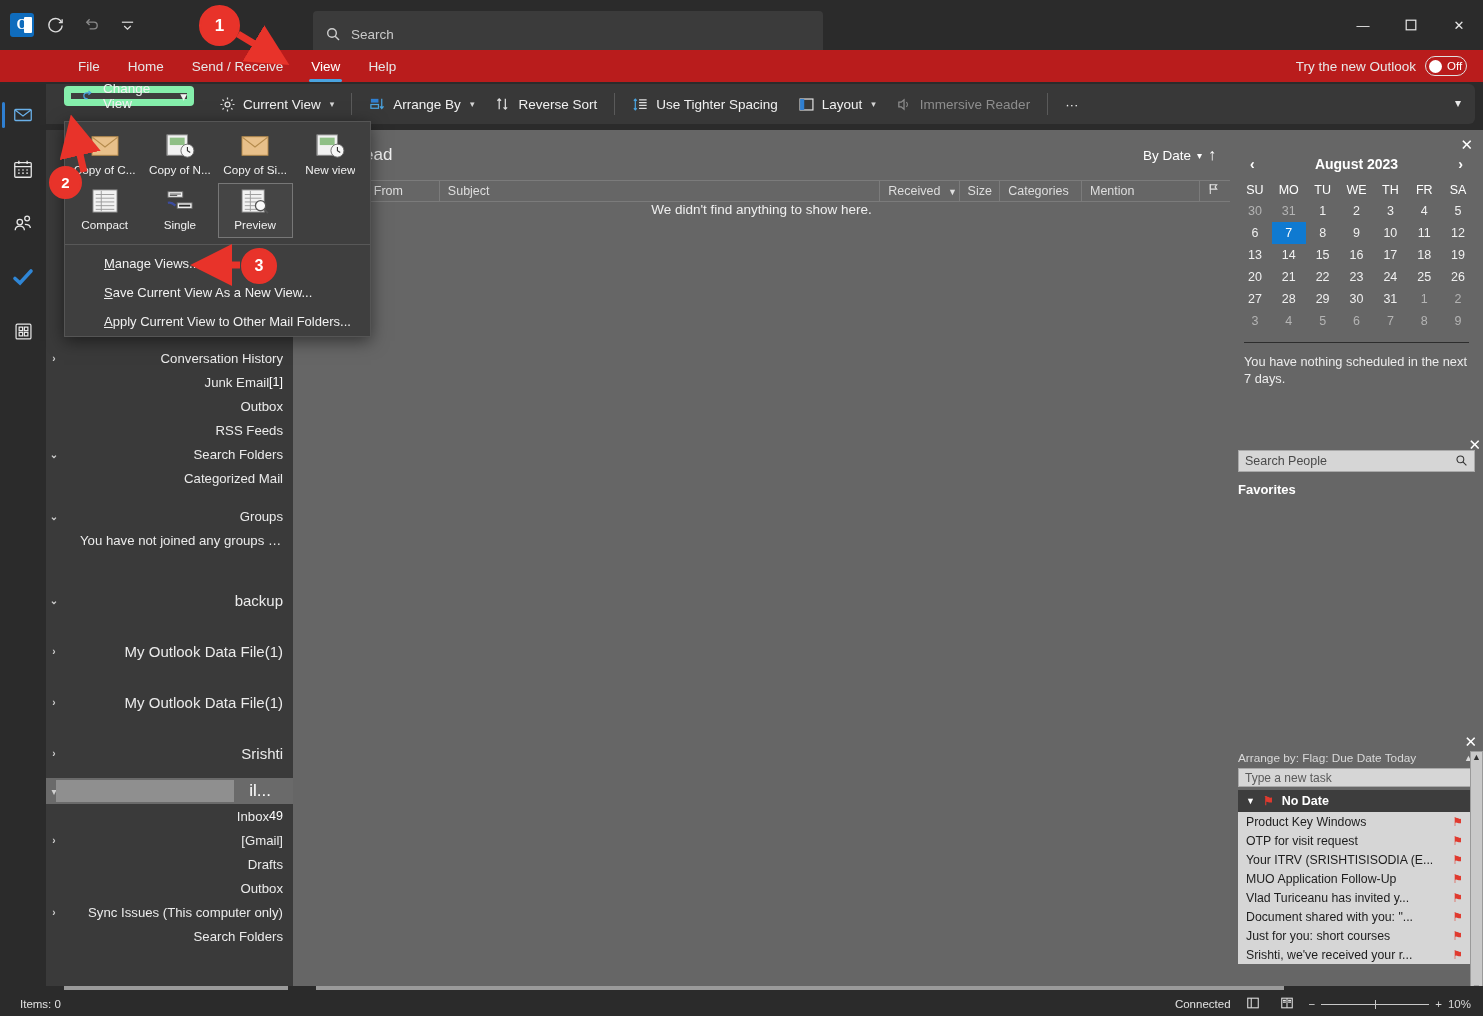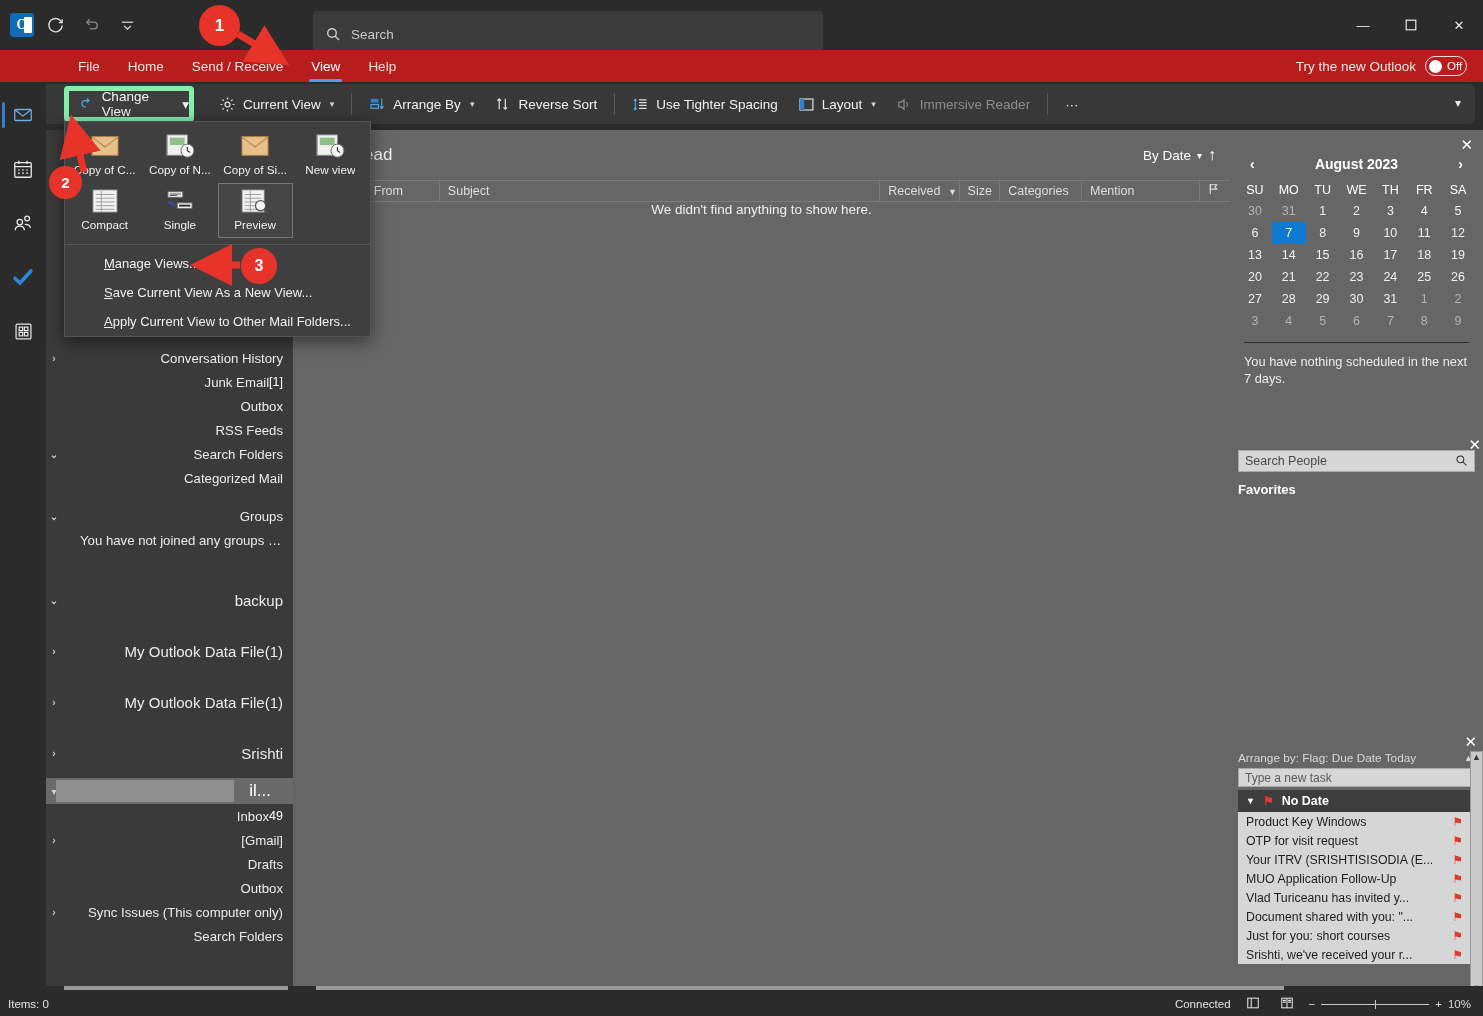--- a/index.html
+++ b/index.html
@@ -103,22 +103,22 @@
   }
   .rb.disabled { color: #8d8d8d; cursor: default; }
   .rb .caret { font-size: 9px; opacity: .85; margin-left: 2px; }
   .rb-sep { width: 1px; height: 22px; background: #5a5a5a; margin: 0 6px; }
   .ribbon-chevron {
     position: absolute; right: 14px; top: 12px; color: #e8e8e8; font-size: 12px; cursor: pointer;
   }
 
   
   .changeview-btn {
-    position: absolute; left: 64px; top: 86px; width: 130px; height: 36px;
-    border: 5px solid #86efac; border-radius: 4px; background: #3e3e3e;
+    position: absolute; left: 64px; top: 86px; width: 130px; height: 20px;
+    border: 7px solid #86efac; border-radius: 4px; background: #3e3e3e;
     display: flex; align-items: center; gap: 7px; padding-left: 10px;
     color: #f2f2f2; font-size: 13.5px; z-index: 22; cursor: pointer;
   }
 
   
   .rail {
     position: absolute; left: 0; top: 84px; width: 46px; height: 908px;
     background: #2b2b2b;
     display: flex; flex-direction: column; align-items: center; padding-top: 14px; gap: 20px;
   }
@@ -268,21 +268,21 @@
     color: #f0f0f0; font-size: 13px; padding: 7px 0 7px 39px; cursor: pointer;
   }
   .dd-cmd u { text-decoration: underline; }
 
   
   .statusbar {
     position: absolute; left: 0; bottom: 0; width: 1483px; height: 24px;
     background: #2b2b2b; display: flex; align-items: center;
     color: #e2e2e2; font-size: 11.5px;
   }
-  .sb-left { padding-left: 8px; }
+  .sb-left { padding-left: 20px; }
   .sb-right { margin-left: auto; display: flex; align-items: center; gap: 10px; padding-right: 12px; }
   .sb-icon { width: 24px; text-align: center; cursor: pointer; }
   .zoom-slider { display: flex; align-items: center; gap: 6px; color: #d8d8d8; }
   .zs-track { position: relative; width: 108px; height: 1px; background: #c8c8c8; }
   .zs-tick { position: absolute; left: 50%; top: -4px; width: 1px; height: 9px; background: #c8c8c8; }
 
   
   .splitbars {
     position: absolute; left: 0; bottom: 24px; width: 1483px; height: 6px;
     background: #2b2b2b;

